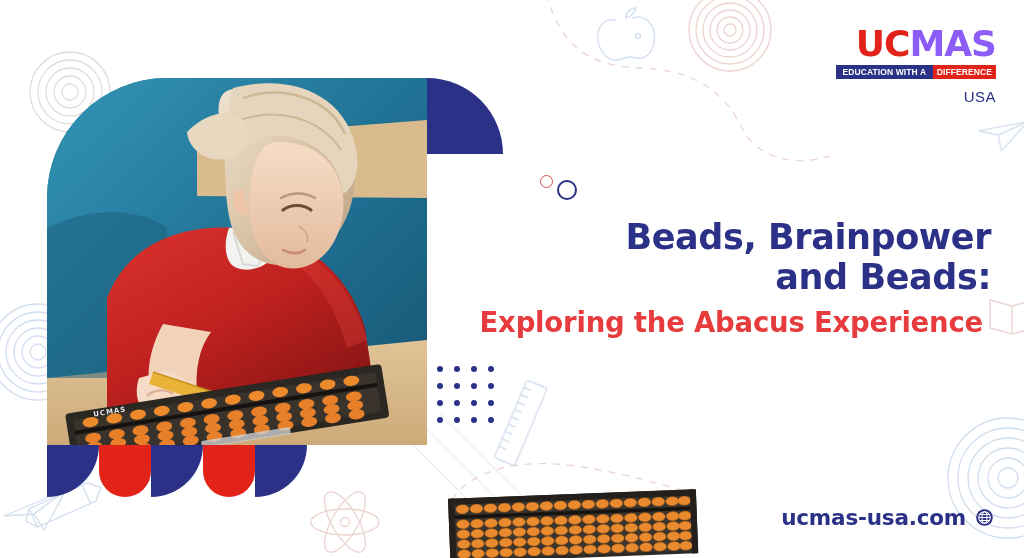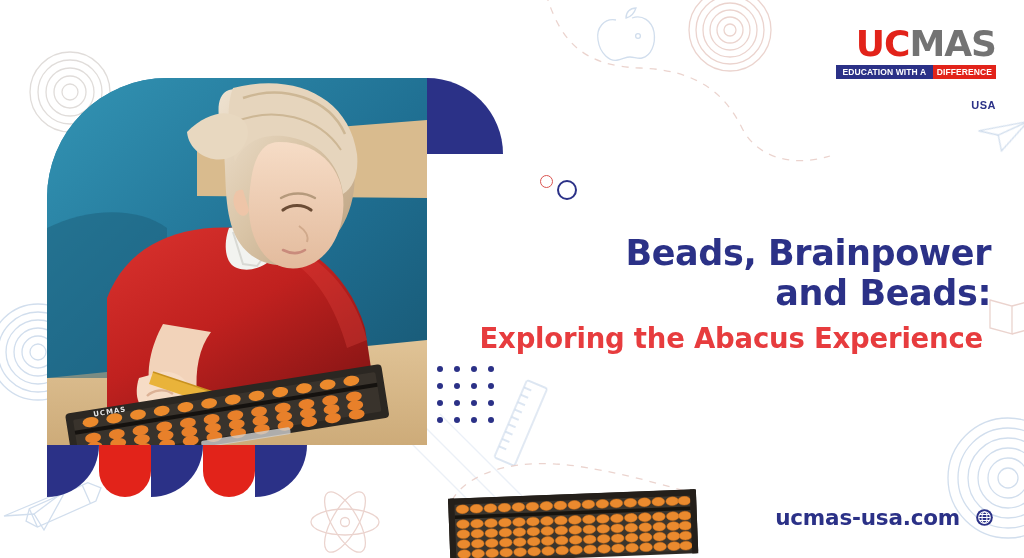--- a/index.html
+++ b/index.html
@@ -40,41 +40,41 @@
   .dot{position:absolute;width:6px;height:6px;border-radius:50%;background:#2b3187;}
 
   
   #circ-small{position:absolute;left:540px;top:175px;width:11px;height:11px;border:1.6px solid #d9534f;border-radius:50%;z-index:3;}
   #circ-big{position:absolute;left:557px;top:180px;width:16px;height:16px;border:2px solid #2b3187;border-radius:50%;z-index:3;}
 
   
   #logo{position:absolute;right:28px;top:26px;z-index:20;text-align:right;width:160px;}
   #logo-word{font-size:36px;font-weight:bold;letter-spacing:-1px;line-height:1;font-family:"DejaVu Sans",sans-serif;}
   #logo-word .uc{color:#e2231a;}
-  #logo-word .mas{color:#737373;}
+  #logo-word .mas{color:#8b5cf6;}
   #logo-bar{display:flex;margin-top:3px;height:14px;align-items:stretch;width:160px;}
   #logo-bar .seg1{background:#2b3187;color:#fff;flex:1 1 auto;font-size:8.5px;font-weight:bold;
     display:flex;align-items:center;justify-content:center;letter-spacing:.1px;white-space:nowrap;padding:0 3px;}
   #logo-bar .seg2{background:#e2231a;color:#fff;font-size:8.5px;font-weight:bold;
     display:flex;align-items:center;justify-content:center;letter-spacing:.1px;white-space:nowrap;padding:0 4px;}
-  #logo-usa{color:#2b3187;font-size:11px;font-weight:bold;margin-top:20px;letter-spacing:.5px;}
-
-  
-  #headline{position:absolute;right:33px;top:234px;width:520px;text-align:right;z-index:20;}
+  #logo-usa{color:#2b3187;font-size:15px;font-weight:normal;margin-top:9px;letter-spacing:.5px;}
+
+  
+  #headline{position:absolute;right:33px;top:218px;width:520px;text-align:right;z-index:20;}
   #headline-main{
     color:#2b3187;font-weight:bold;font-size:35px;line-height:1.13;
     letter-spacing:-.4px;font-family:"DejaVu Sans",sans-serif;margin:0;
   }
   #headline-sub{
     color:#e73c3e;font-weight:bold;font-size:27.5px;line-height:1.2;margin:9px 8px 0 0;
     letter-spacing:-.2px;font-family:"DejaVu Sans",sans-serif;
   }
 
   
-  #footer-url{position:absolute;right:30px;bottom:28px;display:flex;align-items:center;gap:15px;z-index:20;}
+  #footer-url{position:absolute;right:30px;bottom:28px;display:flex;align-items:center;gap:9px;z-index:20;}
   #footer-url-text{color:#2b3187;font-weight:bold;font-size:21.5px;letter-spacing:-.2px;font-family:"DejaVu Sans",sans-serif;}
 
   
   #abacus{position:absolute;left:447px;bottom:0;width:252px;height:72px;z-index:8;}
 </style>
 </head>
 <body>
 
 <div id="stage">
 

